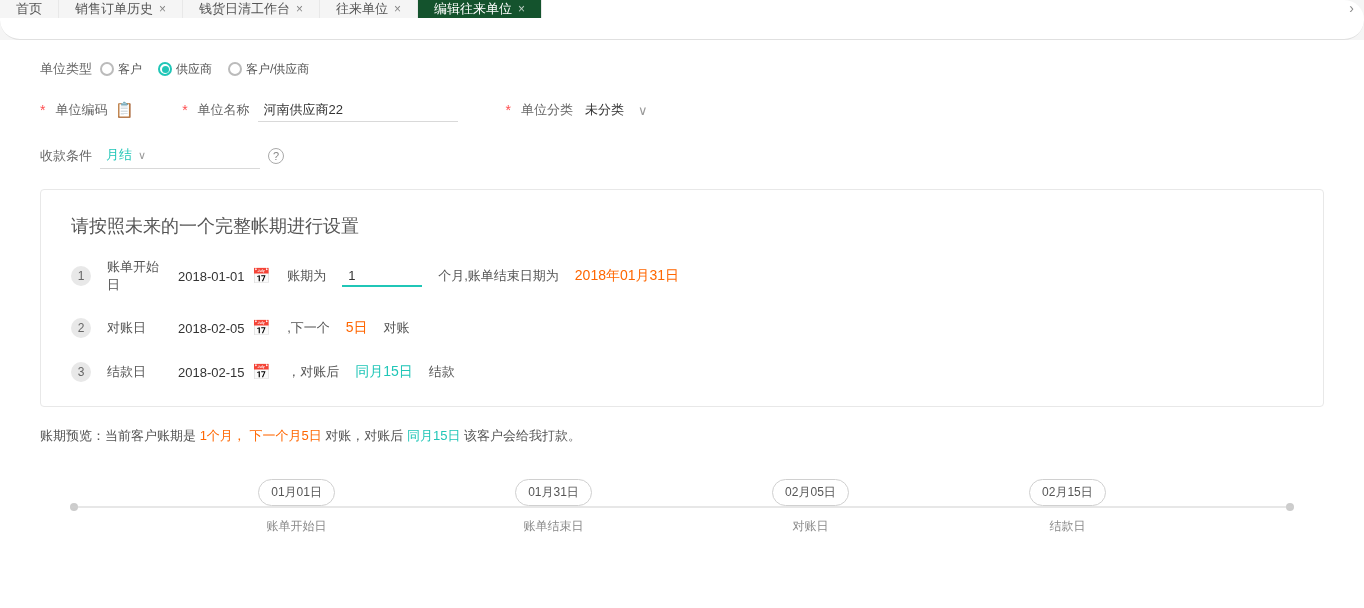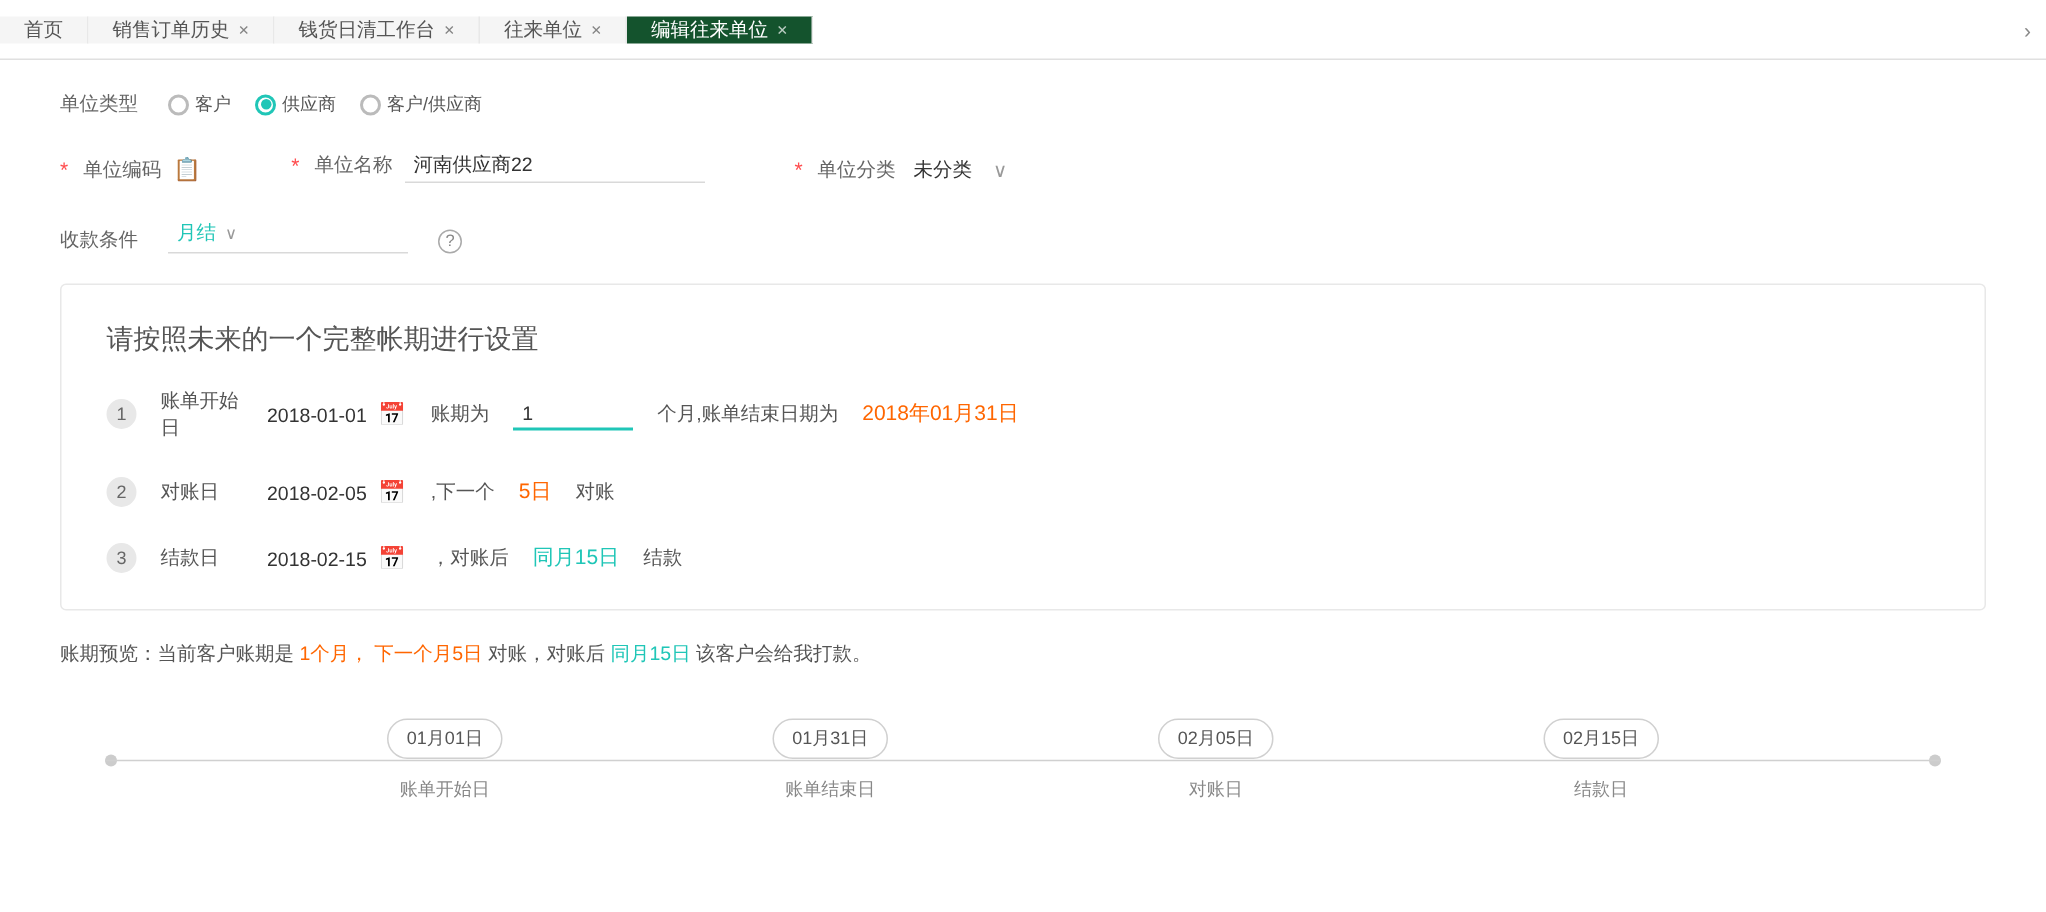--- a/index.html
+++ b/index.html
@@ -1,24 +1,25 @@
 <!DOCTYPE html>
 <html><head>
   <meta charset="utf-8">
   <style>
     * { box-sizing: border-box; margin: 0; padding: 0; }
     body { font-family: 'Microsoft YaHei', Arial, sans-serif; font-size: 14px; background: #f5f5f5; color: #333; }
 
     
     .tab-bar {
       display: flex;
-      align-items: center;
+      align-items: flex-start;
       background: #fff;
       border-bottom: 1px solid #e0e0e0;
       height: 40px;
+      border-radius: 20px;
     }
     .tab {
       display: flex;
       align-items: center;
       padding: 0 16px;
       cursor: pointer;
       font-size: 13px;
       color: #555;
       border-right: 1px solid #e8e8e8;
       white-space: nowrap;
@@ -46,23 +47,23 @@
     
     .page-content {
       background: #fff;
       padding: 20px 40px;
       min-height: 568px;
     }
 
     
     .form-row {
       display: flex;
-      align-items: flex-end;
+      align-items: center;
       margin-bottom: 20px;
-      gap: 20px;
+      gap: 8px;
     }
 
     .form-label {
       color: #666;
       white-space: nowrap;
       font-size: 13px;
     }
 
     .required-star {
       color: #ff4d4f;

